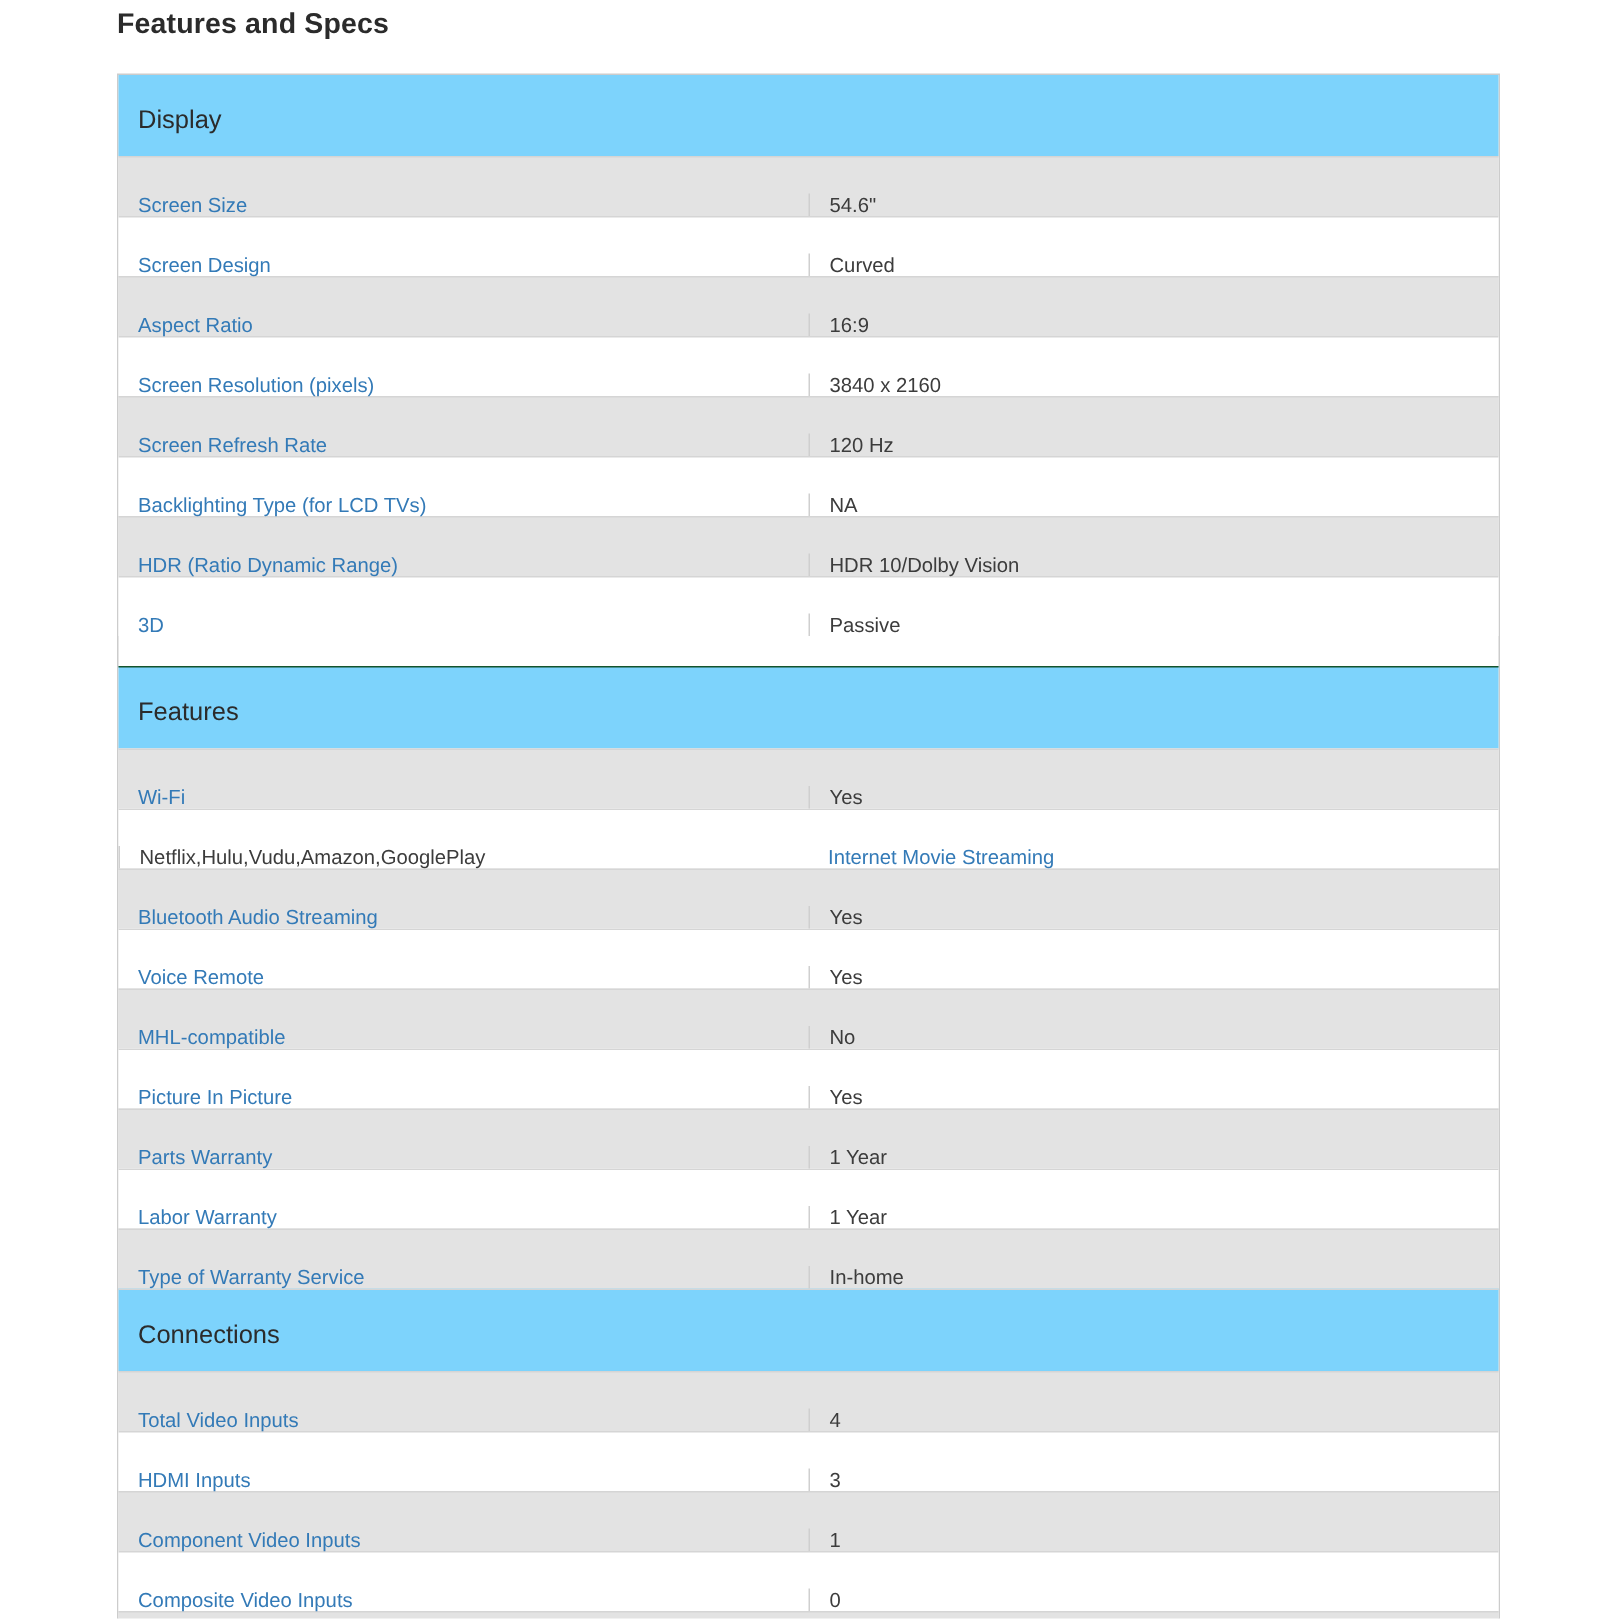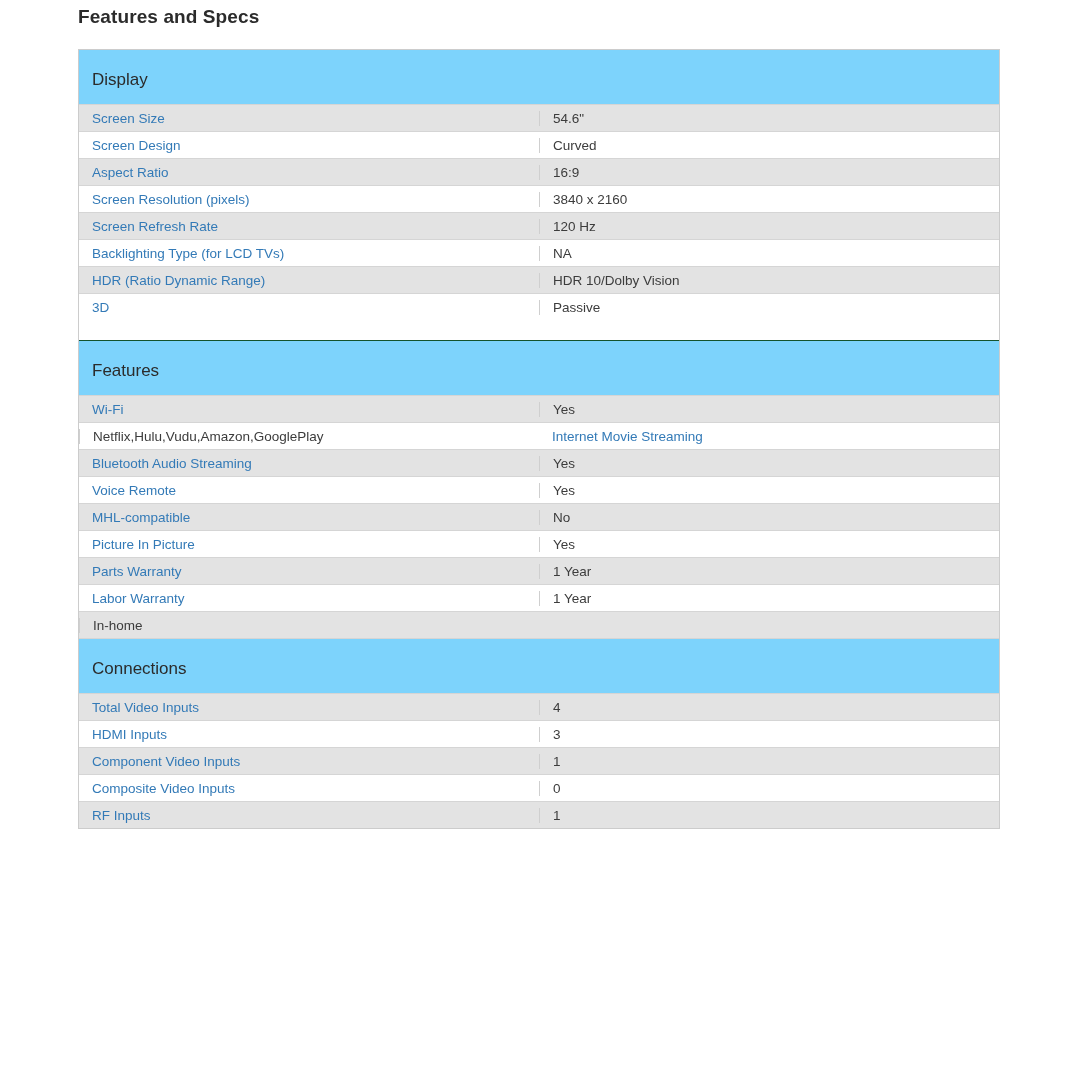--- a/index.html
+++ b/index.html
@@ -27,22 +27,22 @@
   }
   .section-header {
     background: #7dd3fc;
     padding: 20px 13px 14px 13px;
     font-size: 17px;
     color: #2b2b2b;
     font-weight: 400;
   }
   .spec-row {
     display: flex;
-    align-items: center;
-    height: 27px;
+    align-items: flex-end;
+    height: 40px;
     border-top: 1px solid #d5d5d5;
     background: #ffffff;
   }
   .sec-rows .spec-row:nth-child(odd) {
     background: #e3e3e3;
   }
   .cell {
     display: flex;
     align-items: center;
     font-size: 13.5px;
@@ -167,20 +167,23 @@
           </div>
         <div class="cell value">1 Year</div>
       </div>
       <div class="spec-row">
         <div class="cell label">
             <a>Labor Warranty</a>
           </div>
         <div class="cell value">1 Year</div>
       </div>
       <div class="spec-row">
+        <div class="cell label">
+            <a>Type of Warranty Service</a>
+          </div>
         <div class="cell value">In-home</div>
       </div>
     </div>
 
     <div class="section-header" style="border-top:1px solid #d5d5d5;">Connections</div>
     <div class="sec-rows">
       <div class="spec-row">
         <div class="cell label">
             <a>Total Video Inputs</a>
           </div>

